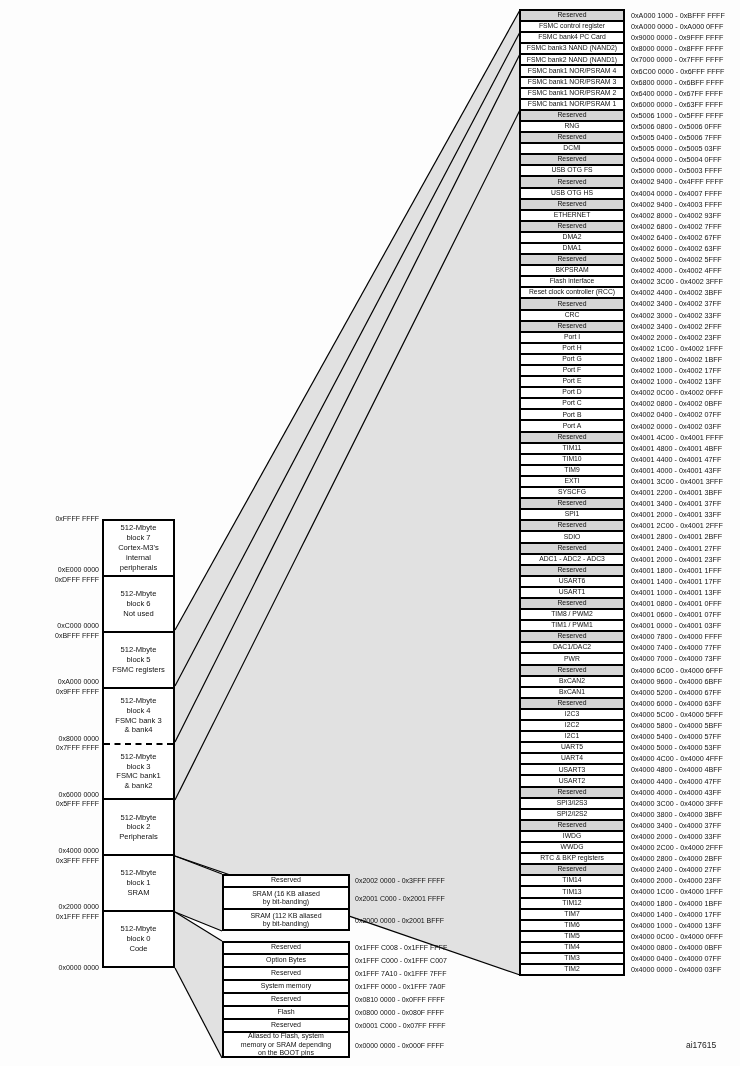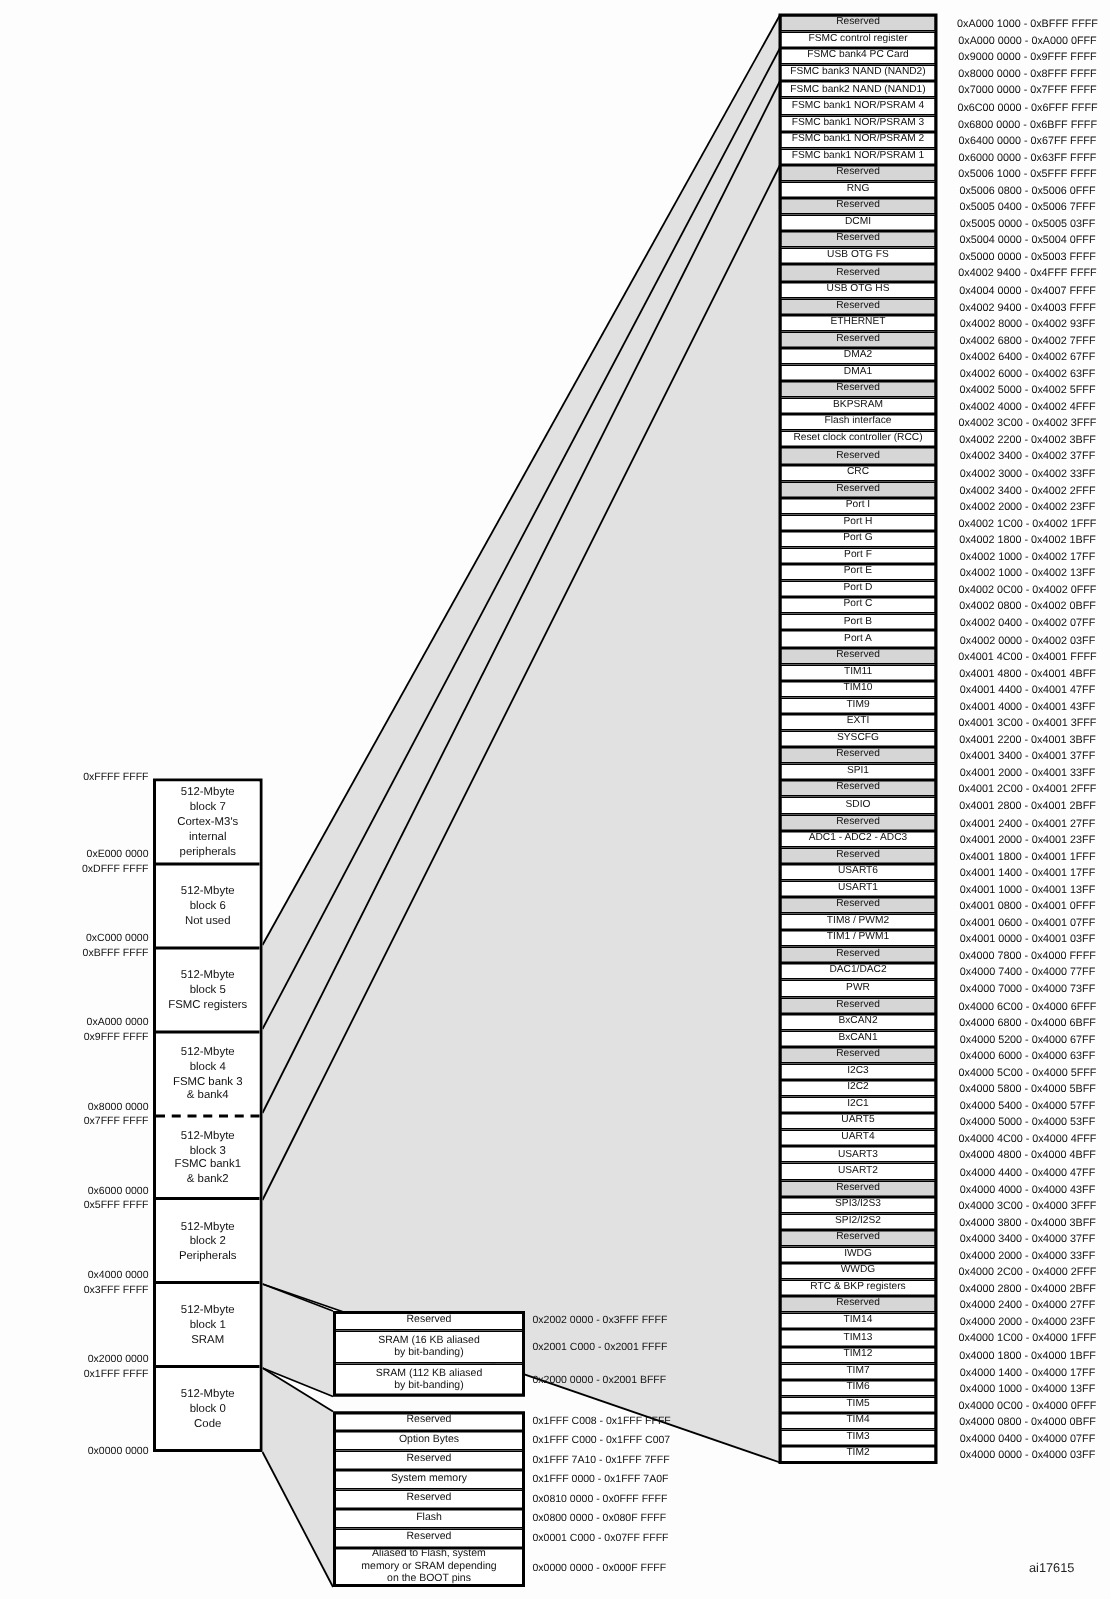--- a/index.html
+++ b/index.html
@@ -31,21 +31,21 @@
     position:absolute; left:520px; top:10px; width:104px; height:965px;
     display:flex; flex-direction:column;
   }
   .prow{
     flex:1 1 0; box-sizing:border-box; border:1px solid #000; background:#fff;
     display:flex; align-items:center; justify-content:center;
     font-size:6.8px; line-height:1; text-align:center; overflow:hidden; white-space:nowrap;
   }
   #p-addrs{
     position:absolute; left:631px; top:10px; width:108px; height:965px;
-    display:flex; flex-direction:column;align-items:center;
+    display:flex; flex-direction:column;
   }
   .paddr{flex:1 1 0; display:flex; align-items:center; font-size:7.2px; white-space:nowrap;}
   
   .midtable{position:absolute;}
   .mrow{display:flex; align-items:stretch;}
   .mcell{
     width:128px; box-sizing:border-box; border:1px solid #000; background:#fff;
     display:flex; align-items:center; justify-content:center; text-align:center;
     white-space:pre-line; font-size:7px; line-height:1.2; overflow:hidden;
   }
@@ -291,21 +291,21 @@
       <div class="paddr">0x4002 9400 - 0x4FFF FFFF</div>
       <div class="paddr">0x4004 0000 - 0x4007 FFFF</div>
       <div class="paddr">0x4002 9400 - 0x4003 FFFF</div>
       <div class="paddr">0x4002 8000 - 0x4002 93FF</div>
       <div class="paddr">0x4002 6800 - 0x4002 7FFF</div>
       <div class="paddr">0x4002 6400 - 0x4002 67FF</div>
       <div class="paddr">0x4002 6000 - 0x4002 63FF</div>
       <div class="paddr">0x4002 5000 - 0x4002 5FFF</div>
       <div class="paddr">0x4002 4000 - 0x4002 4FFF</div>
       <div class="paddr">0x4002 3C00 - 0x4002 3FFF</div>
-      <div class="paddr">0x4002 2200 - 0x4002 3BFF</div>
+      <div class="paddr">0x4002 4400 - 0x4002 3BFF</div>
       <div class="paddr">0x4002 3400 - 0x4002 37FF</div>
       <div class="paddr">0x4002 3000 - 0x4002 33FF</div>
       <div class="paddr">0x4002 3400 - 0x4002 2FFF</div>
       <div class="paddr">0x4002 2000 - 0x4002 23FF</div>
       <div class="paddr">0x4002 1C00 - 0x4002 1FFF</div>
       <div class="paddr">0x4002 1800 - 0x4002 1BFF</div>
       <div class="paddr">0x4002 1000 - 0x4002 17FF</div>
       <div class="paddr">0x4002 1000 - 0x4002 13FF</div>
       <div class="paddr">0x4002 0C00 - 0x4002 0FFF</div>
       <div class="paddr">0x4002 0800 - 0x4002 0BFF</div>
@@ -326,21 +326,21 @@
       <div class="paddr">0x4001 1800 - 0x4001 1FFF</div>
       <div class="paddr">0x4001 1400 - 0x4001 17FF</div>
       <div class="paddr">0x4001 1000 - 0x4001 13FF</div>
       <div class="paddr">0x4001 0800 - 0x4001 0FFF</div>
       <div class="paddr">0x4001 0600 - 0x4001 07FF</div>
       <div class="paddr">0x4001 0000 - 0x4001 03FF</div>
       <div class="paddr">0x4000 7800 - 0x4000 FFFF</div>
       <div class="paddr">0x4000 7400 - 0x4000 77FF</div>
       <div class="paddr">0x4000 7000 - 0x4000 73FF</div>
       <div class="paddr">0x4000 6C00 - 0x4000 6FFF</div>
-      <div class="paddr">0x4000 6800 - 0x4000 6BFF</div>
+      <div class="paddr">0x4000 9600 - 0x4000 6BFF</div>
       <div class="paddr">0x4000 5200 - 0x4000 67FF</div>
       <div class="paddr">0x4000 6000 - 0x4000 63FF</div>
       <div class="paddr">0x4000 5C00 - 0x4000 5FFF</div>
       <div class="paddr">0x4000 5800 - 0x4000 5BFF</div>
       <div class="paddr">0x4000 5400 - 0x4000 57FF</div>
       <div class="paddr">0x4000 5000 - 0x4000 53FF</div>
       <div class="paddr">0x4000 4C00 - 0x4000 4FFF</div>
       <div class="paddr">0x4000 4800 - 0x4000 4BFF</div>
       <div class="paddr">0x4000 4400 - 0x4000 47FF</div>
       <div class="paddr">0x4000 4000 - 0x4000 43FF</div>

